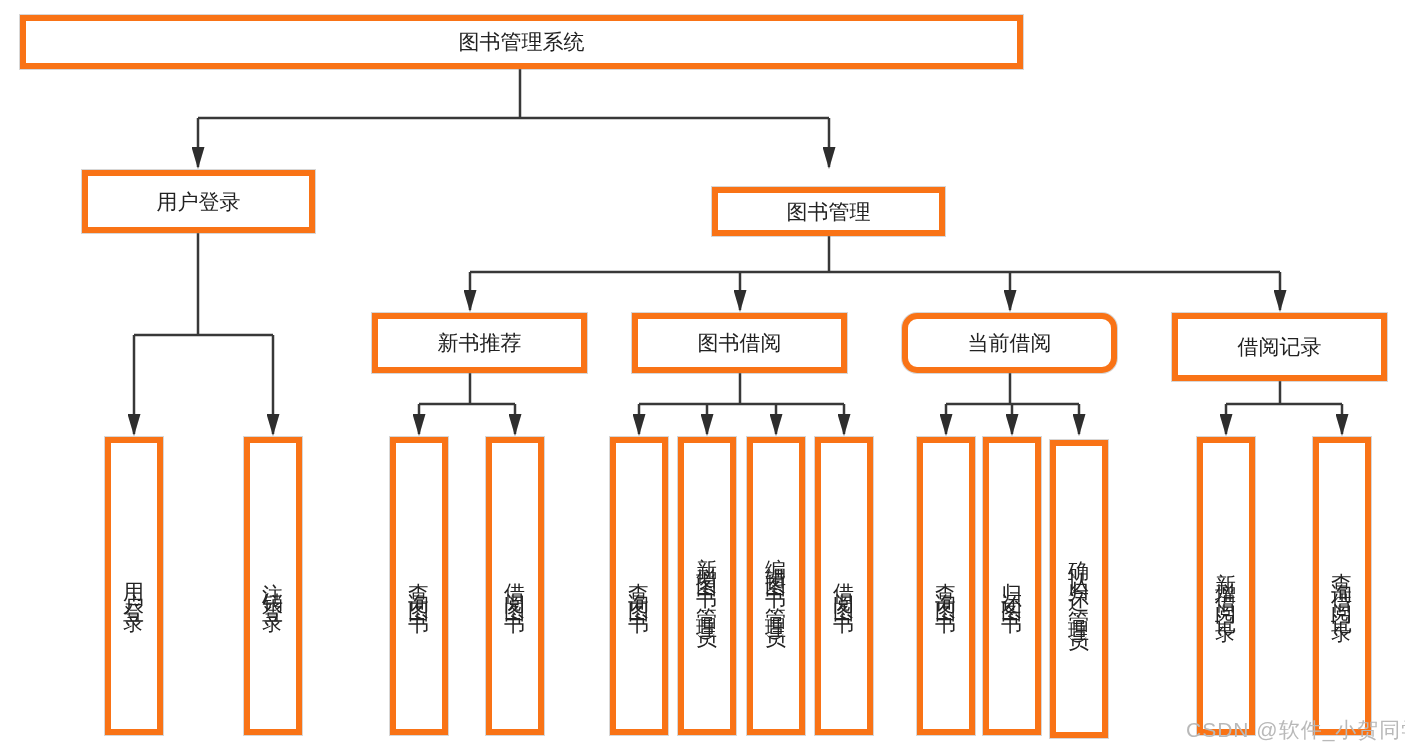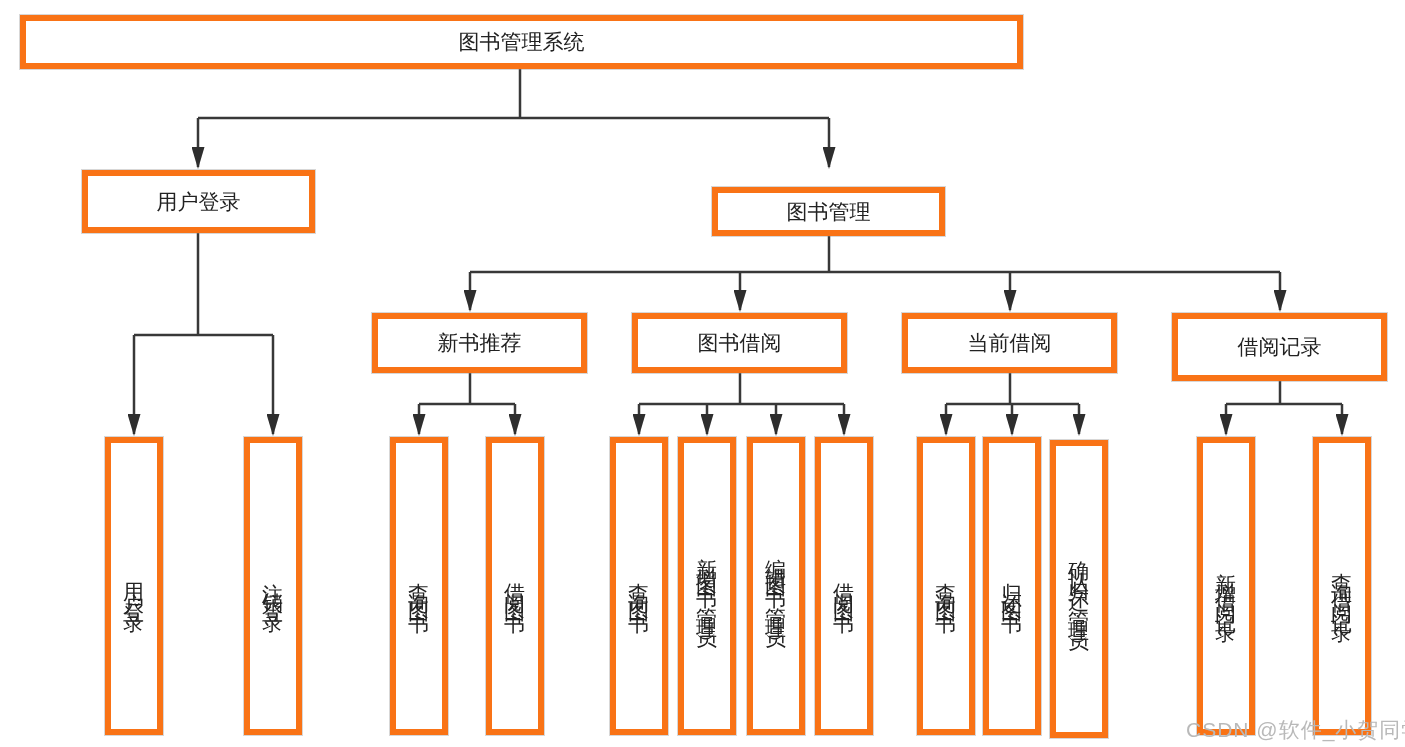--- a/index.html
+++ b/index.html
@@ -94,21 +94,21 @@
   <div class="node" style="left:712px;top:170px;width:233px;height:49px;margin-top:17px;">
     <span class="lbl">图书管理</span>
   </div>
 
   <div class="node" style="left:362px;top:313px;width:215px;height:60px;margin-left:10px;">
     <span class="lbl">新书推荐</span>
   </div>
   <div class="node" style="left:632px;top:313px;width:215px;height:60px;">
     <span class="lbl">图书借阅</span>
   </div>
-  <div class="node" style="left:902px;top:313px;width:215px;height:60px;">
+  <div class="node" style="left:902px;top:313px;width:215px;height:60px;border-radius:15px;">
     <span class="lbl">当前借阅</span>
   </div>
   <div class="node" style="left:1172px;top:313px;width:215px;height:68px;">
     <span class="lbl">借阅记录</span>
   </div>
 
   <div class="node vert" style="left:105px;top:437px;width:58px;height:298px;">
     <span class="lbl">用户登录</span>
   </div>
   <div class="node vert" style="left:244px;top:437px;width:58px;height:298px;">

